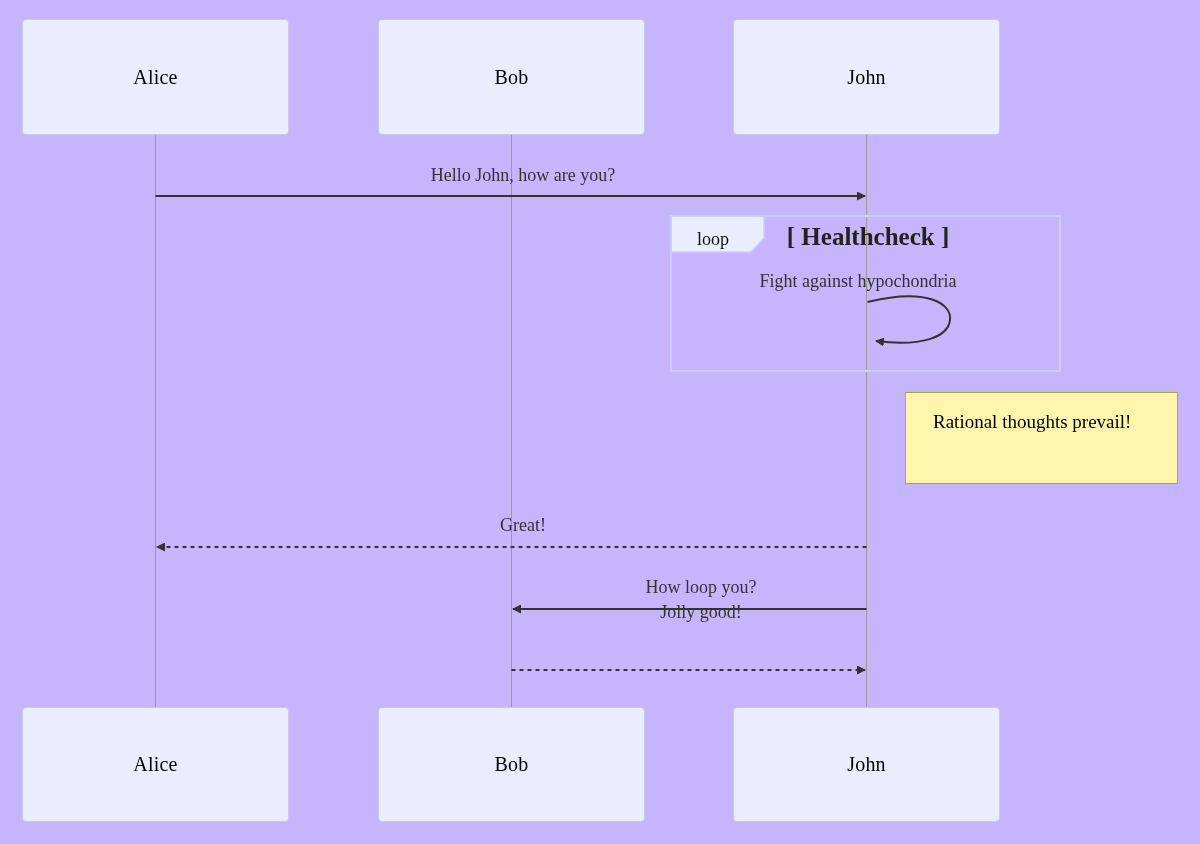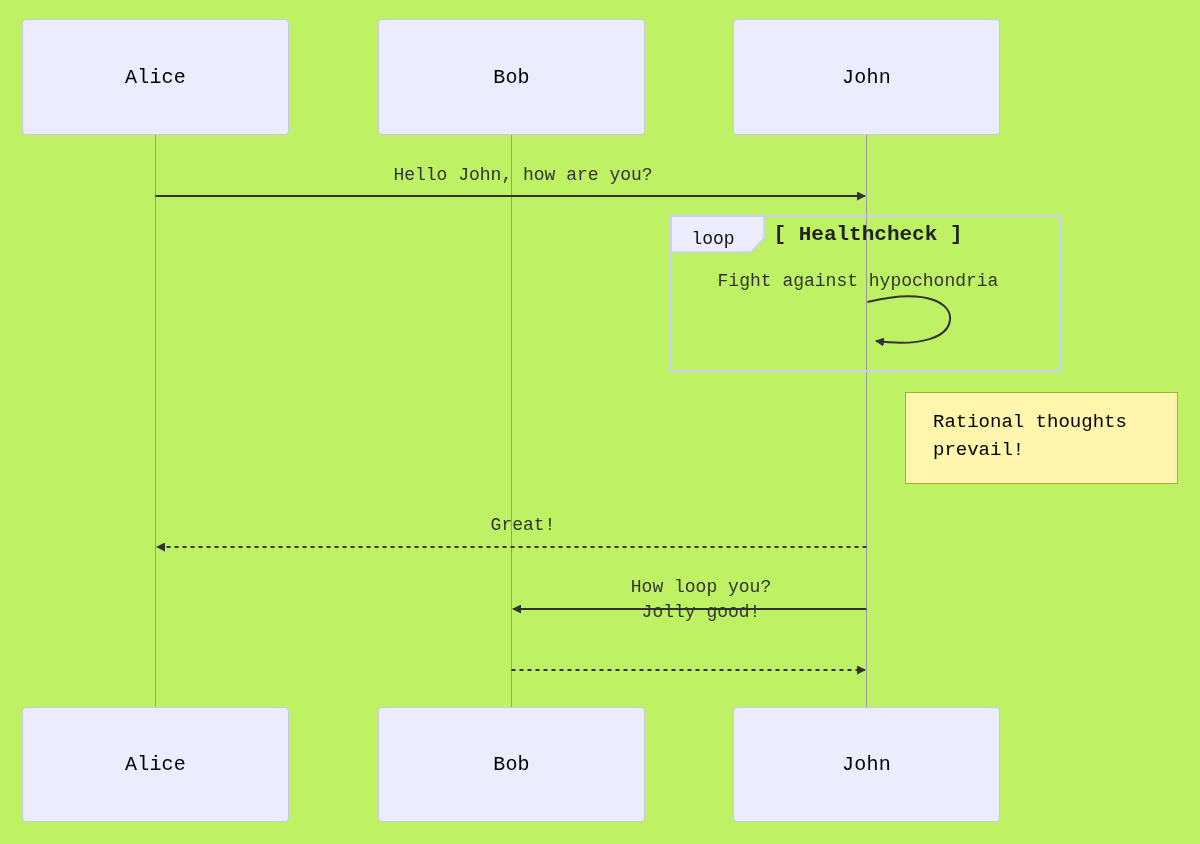--- a/index.html
+++ b/index.html
@@ -1,20 +1,20 @@
 <!DOCTYPE html>
 <html style="--actor-fill: #ECECFF; --actor-border: #C8C8E8; --loop-border: #CCCCFF; --label-fill: #ECECFF; --note-fill: #FFF5AD; --note-border: #AAAA33; --arrow: #333333; --lifeline: #999999; --text: #333333;"><head>
 <meta charset="utf-8">
 <style>
   html,body{margin:0;padding:0;background:#ffffff;}
   .canvas{
     position:relative;
     width:1200px;height:844px;
-    background:#bef264;
-    font-family:Liberation Mono, monospace;
+    background:#c4b5fd;
+    font-family:Liberation Serif, serif;
     overflow:hidden;
   }
   .overlay{position:absolute;left:0;top:0;width:1200px;height:844px;}
 
   .actor-box{
     position:absolute;
     width:267px;
     background:var(--actor-fill);
     border:1px solid var(--actor-border);
     border-radius:4px;
@@ -46,21 +46,21 @@
   .loop-label{
     position:absolute;
     left:670px;top:221px;width:86px;
     text-align:center;
     font-size:18px;color:#111111;margin-top:8px;
   }
   .loop-condition{
     position:absolute;
     left:868px;top:223px;
     transform:translateX(-50%);
-    font-size:21px;font-weight:700;color:#222222;
+    font-size:25px;font-weight:700;color:#222222;
     white-space:nowrap;
   }
 
   .note-box{
     position:absolute;
     left:905px;top:392px;width:273px;height:92px;
     background:var(--note-fill);
     border:1px solid var(--note-border);
     box-sizing:border-box;
     padding:15px 10px 0 27px;

